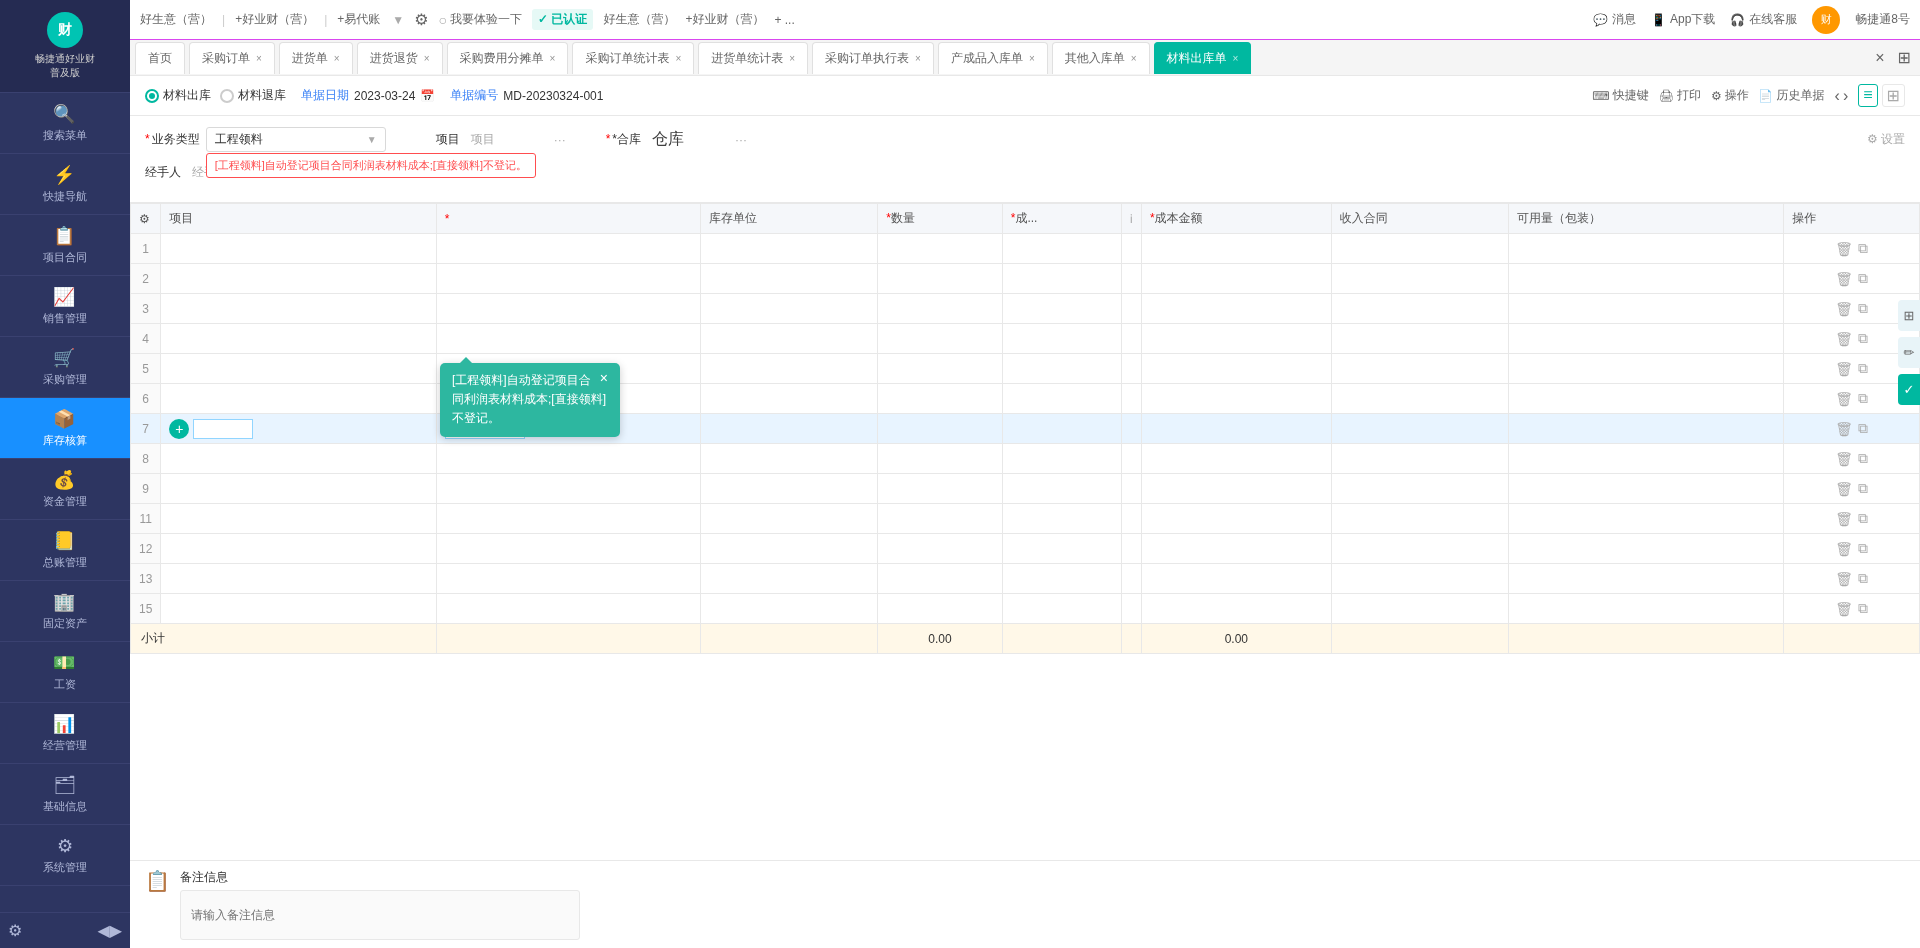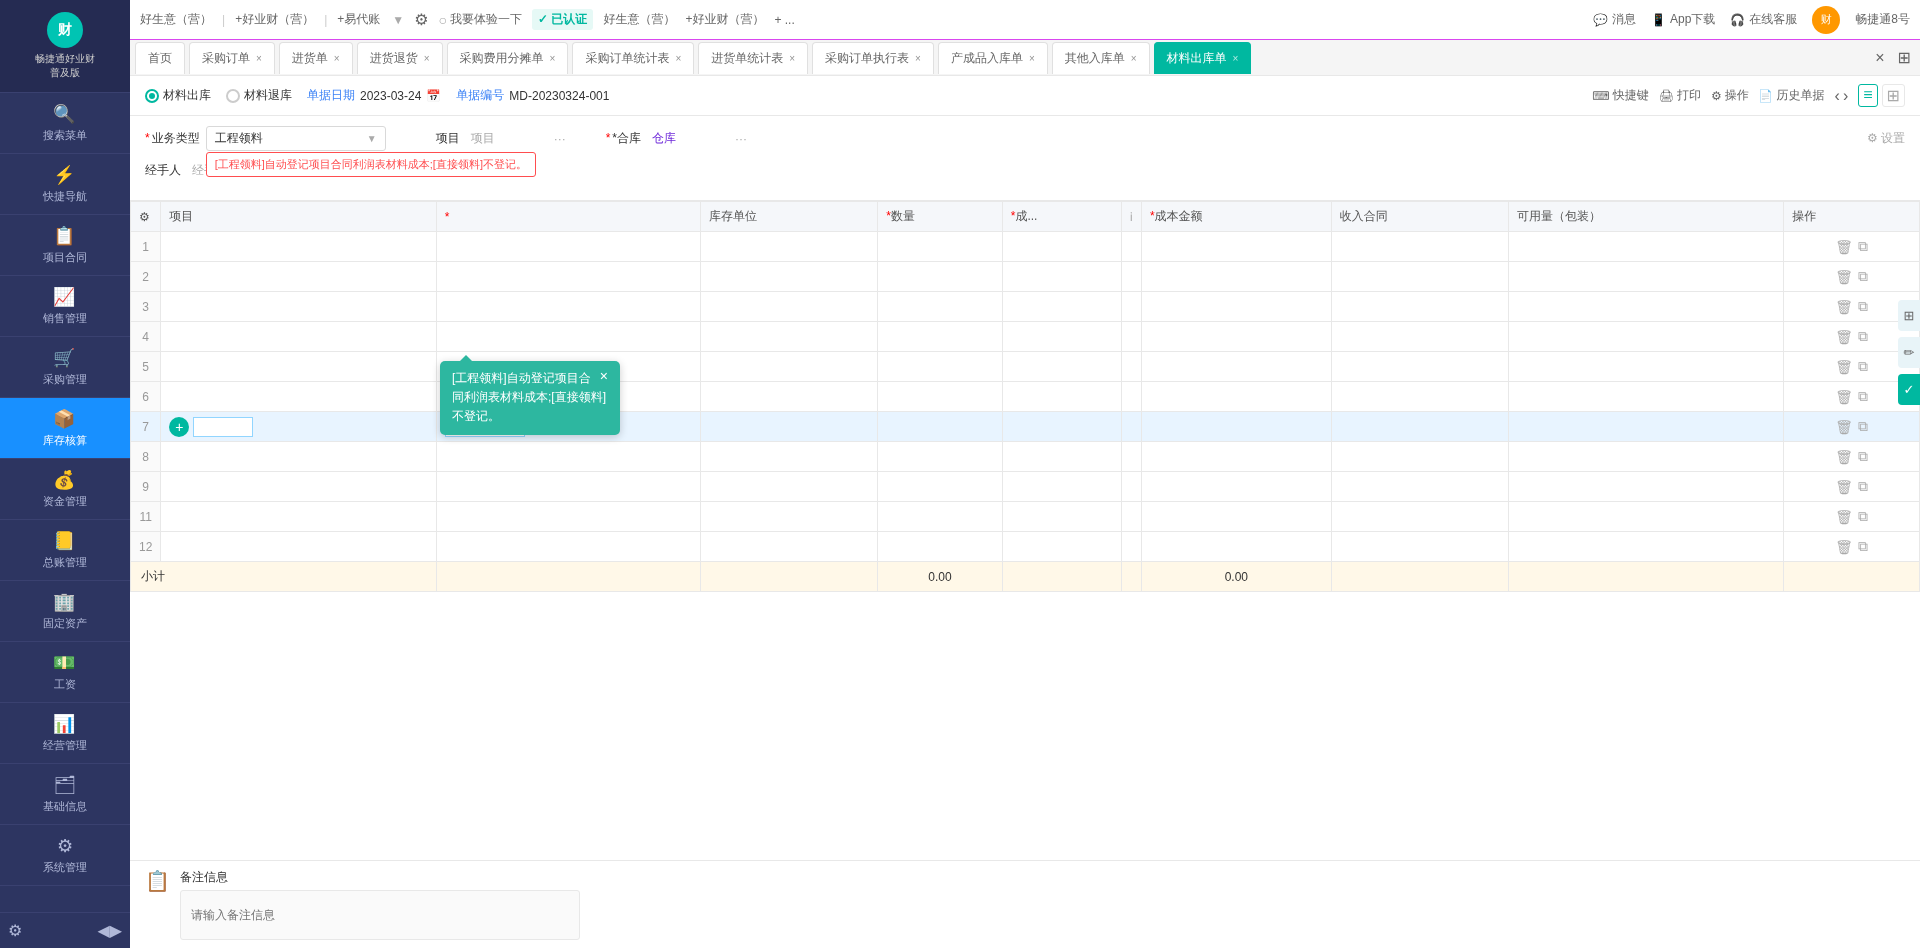--- a/index.html
+++ b/index.html
@@ -36,21 +36,21 @@
     .tabbar { background: #f5f5f5; border-bottom: 1px solid #e8e8e8; display: flex; align-items: center; padding: 0 5px; height: 36px; overflow-x: auto; }
     .tabbar::-webkit-scrollbar { height: 3px; }
     .tab-item { display: flex; align-items: center; padding: 0 12px; height: 32px; background: #fff; border: 1px solid #e0e0e0; border-bottom: none; margin-right: 4px; cursor: pointer; font-size: 12px; white-space: nowrap; border-radius: 4px 4px 0 0; color: #666; flex-shrink: 0; }
     .tab-item.active { background: #00b8a0; color: #fff; border-color: #00b8a0; }
     .tab-item .tab-close { margin-left: 6px; font-size: 10px; opacity: 0.7; }
     .tab-right-actions { margin-left: auto; display: flex; align-items: center; gap: 5px; }
     .tab-right-actions .action-btn { cursor: pointer; font-size: 16px; color: #666; padding: 2px 4px; }
 
     
     .page-header { background: #fff; padding: 8px 15px; border-bottom: 1px solid #e8e8e8; display: flex; align-items: center; gap: 15px; }
-    .radio-group { display: flex; gap: 15px; }
+    .radio-group { display: flex; gap: 9px; }
     .radio-item { display: flex; align-items: center; gap: 4px; cursor: pointer; font-size: 12px; }
     .radio-dot { width: 14px; height: 14px; border-radius: 50%; border: 2px solid #ccc; display: flex; align-items: center; justify-content: center; }
     .radio-dot.checked { border-color: #00b8a0; }
     .radio-dot.checked::after { content: ''; width: 6px; height: 6px; border-radius: 50%; background: #00b8a0; }
     .date-field { display: flex; align-items: center; gap: 5px; font-size: 12px; }
     .date-label { color: #3b82f6; }
     .page-header-right { margin-left: auto; display: flex; align-items: center; gap: 10px; font-size: 12px; color: #666; }
     .header-btn { display: flex; align-items: center; gap: 3px; cursor: pointer; }
 
     
@@ -294,21 +294,21 @@
                 </div>
               </div>
             </div>
             <div class="form-field" style="margin-left:30px;">
               <span class="field-label">项目</span>
               <span style="color:#aaa;min-width:80px;padding:3px 5px;font-size:12px;">项目</span>
               <span class="field-dots">···</span>
             </div>
             <div class="form-field" style="margin-left:20px;">
               <span class="field-label required">*合库</span>
-              <span style="color:#6d28d9;min-width:80px;padding:3px 5px;font-size:12px;">仓库</span>
+              <span style="color:#404040;min-width:80px;padding:3px 5px;font-size:16px;">仓库</span>
               <span class="field-dots">···</span>
             </div>
             <div style="margin-left:auto;">
               <span style="color:#aaa;cursor:pointer;font-size:12px;">⚙ 设置</span>
             </div>
           </div>
           <div class="form-row">
             <div class="form-field">
               <span class="field-label">经手人</span>
               <span style="color:#aaa;min-width:80px;padding:3px 5px;font-size:12px;">经手人</span>
@@ -545,20 +545,56 @@
     <td></td>
     <td></td>
     <td></td>
     <td>
       <div class="action-cell">
         <span class="action-icon">🗑</span>
         <span class="action-icon">⧉</span>
       </div>
     </td>
                 </tr>
+                <tr>
+                  <td class="row-num">13</td>
+      <td></td>
+      <td></td>
+    <td></td>
+    <td></td>
+    <td></td>
+    <td></td>
+    <td></td>
+    <td></td>
+    <td></td>
+    <td>
+      <div class="action-cell">
+        <span class="action-icon">🗑</span>
+        <span class="action-icon">⧉</span>
+      </div>
+    </td>
+                </tr>
+                <tr>
+                  <td class="row-num">15</td>
+      <td></td>
+      <td></td>
+    <td></td>
+    <td></td>
+    <td></td>
+    <td></td>
+    <td></td>
+    <td></td>
+    <td></td>
+    <td>
+      <div class="action-cell">
+        <span class="action-icon">🗑</span>
+        <span class="action-icon">⧉</span>
+      </div>
+    </td>
+                </tr>
                 <tr class="subtotal-row">
   <td colspan="2" style="text-align:left;padding-left:10px;">小计</td>
   <td></td>
   <td></td>
   <td style="text-align:center;">0.00</td>
   <td></td>
   <td></td>
   <td style="text-align:center;">0.00</td>
   <td></td>
   <td></td>

